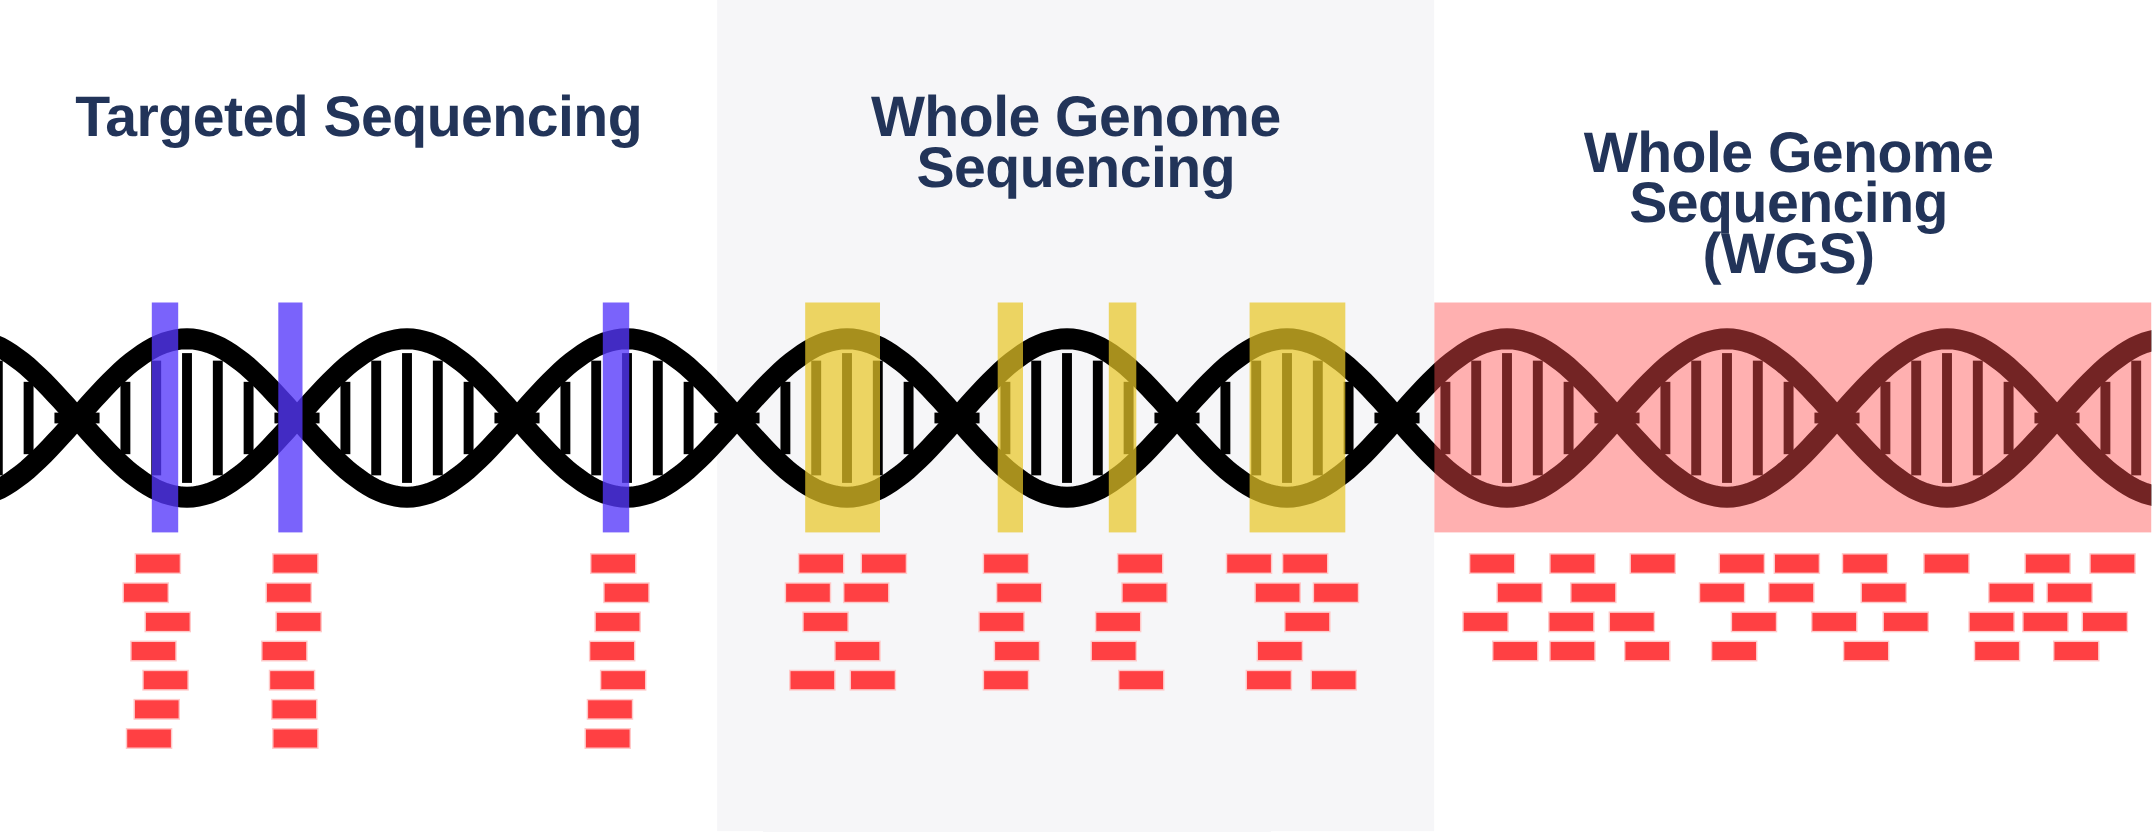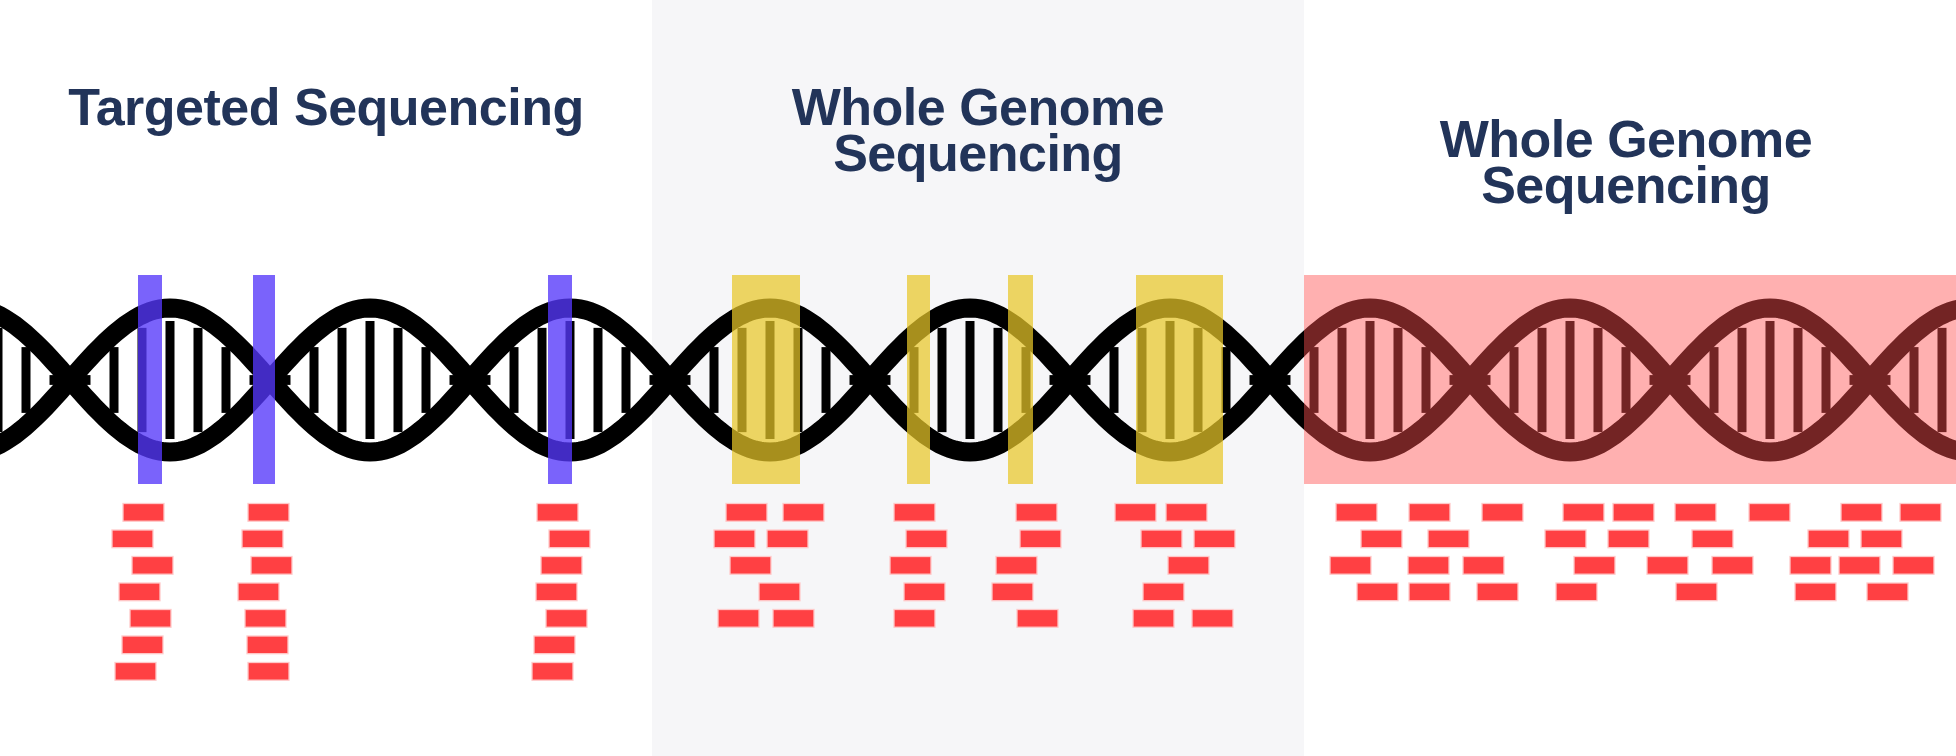--- a/index.html
+++ b/index.html
@@ -192,15 +192,16 @@
   <div class="header col0">
     <div>Targeted Sequencing</div>
   </div>
 
   <div class="header col1">
     <div>Whole Genome Sequencing</div>
   </div>
 
   <div class="header col2">
     <div>Whole Genome Sequencing</div>
+    <div>(WGS)</div>
   </div>
 
 </div>
 
 </body></html>

